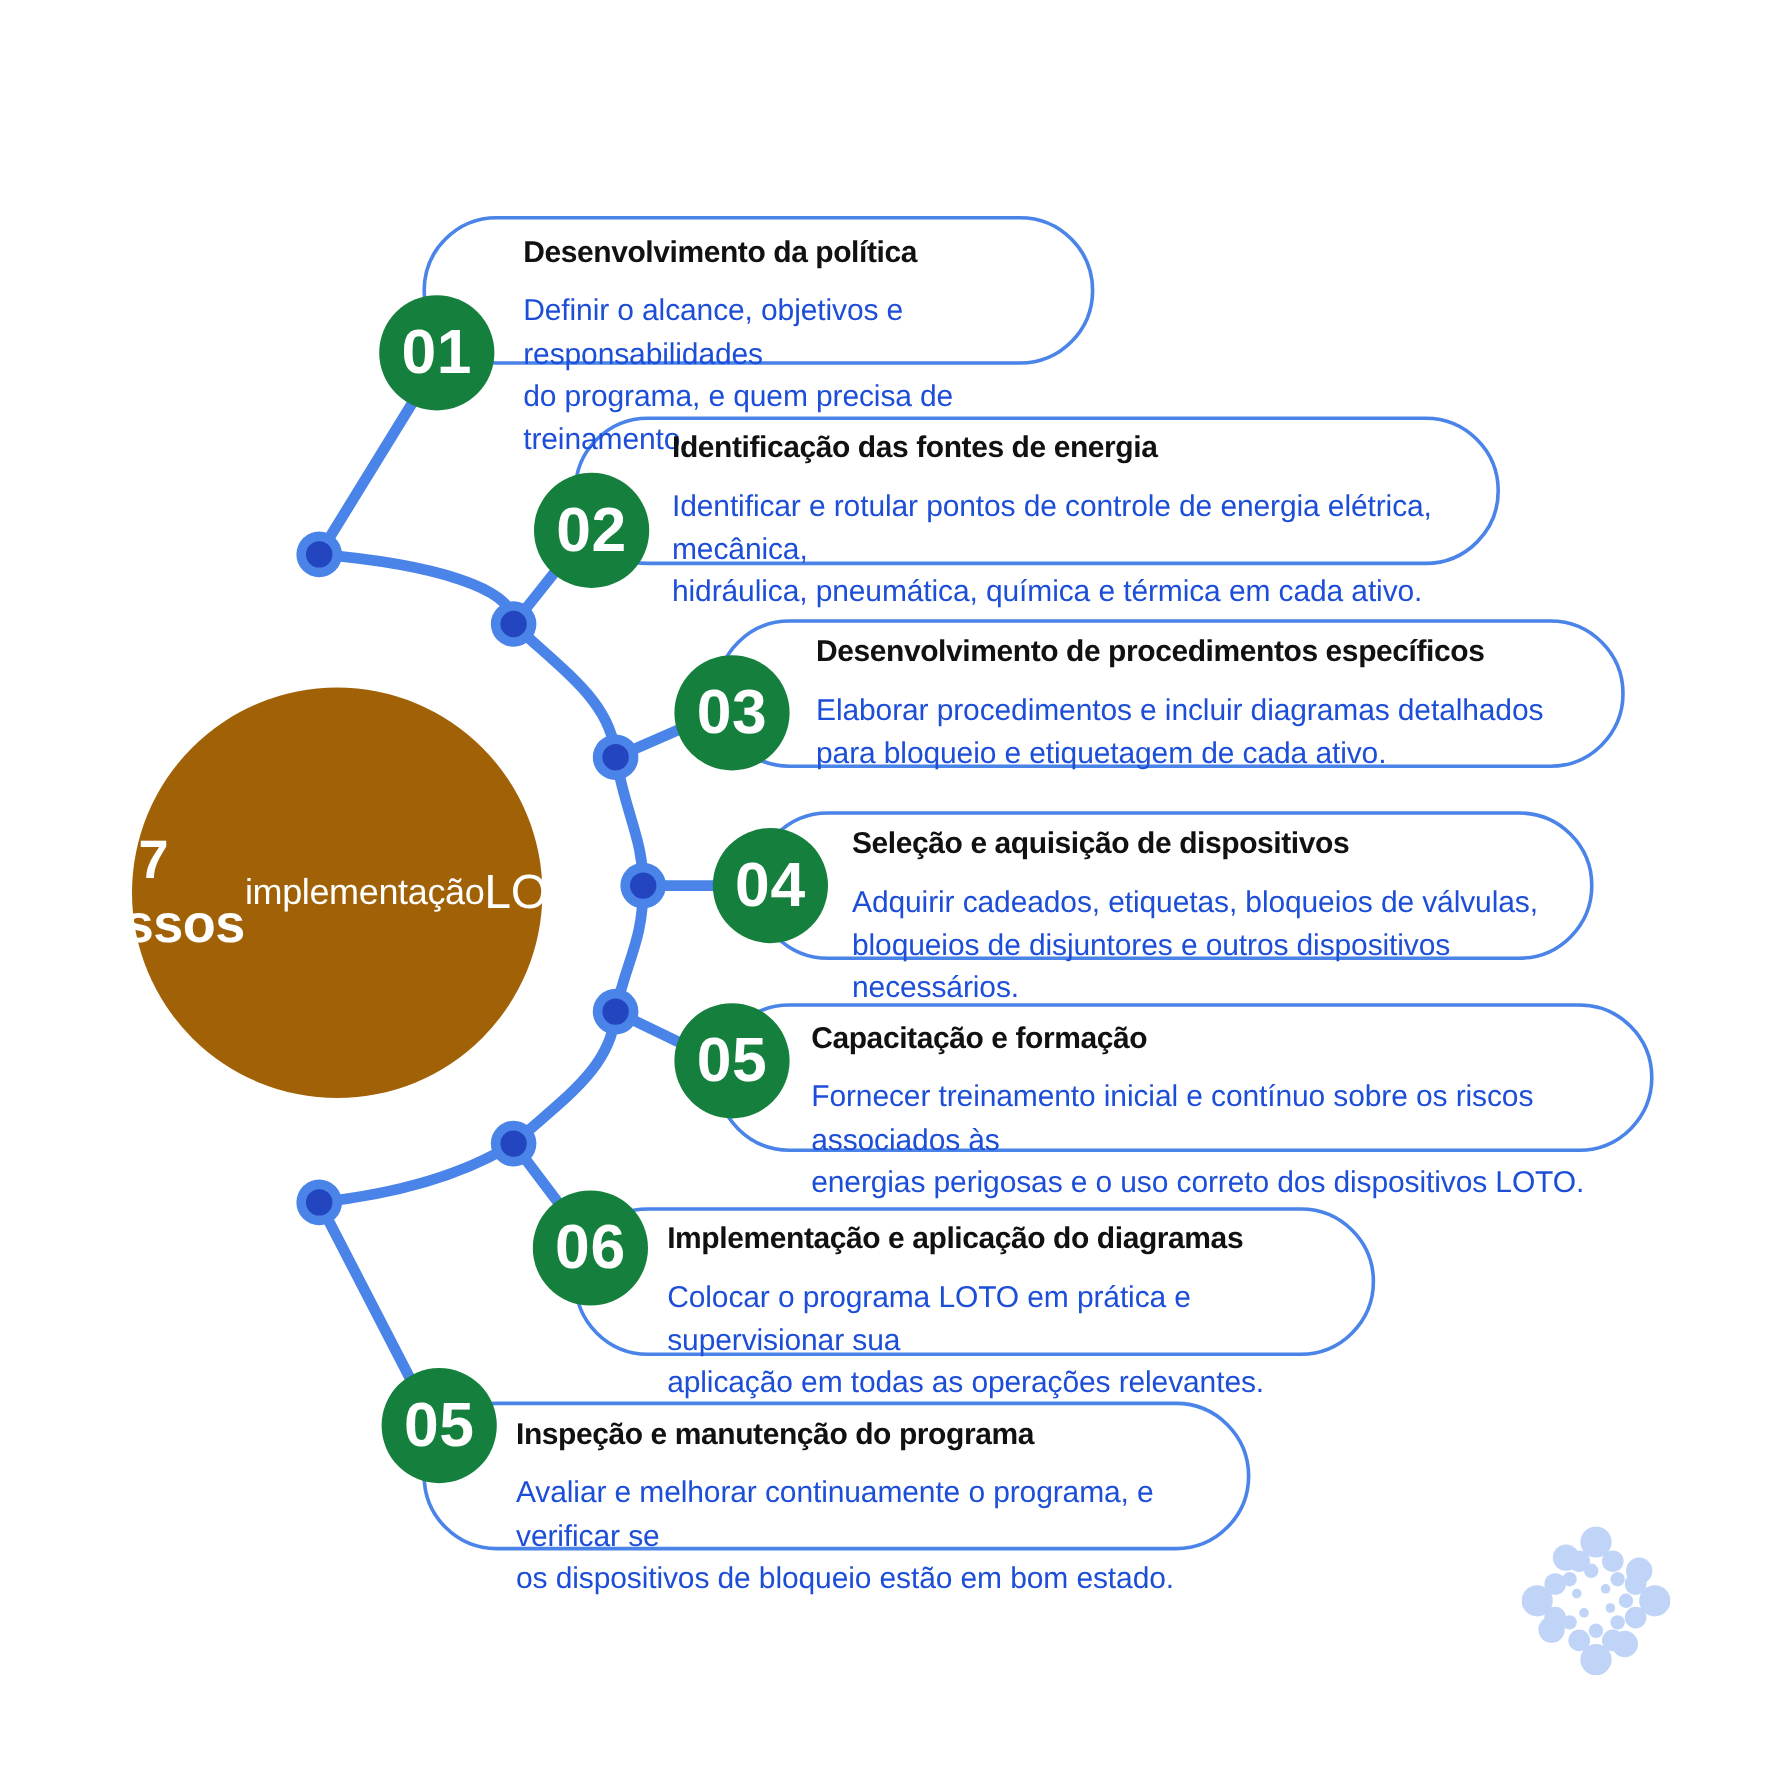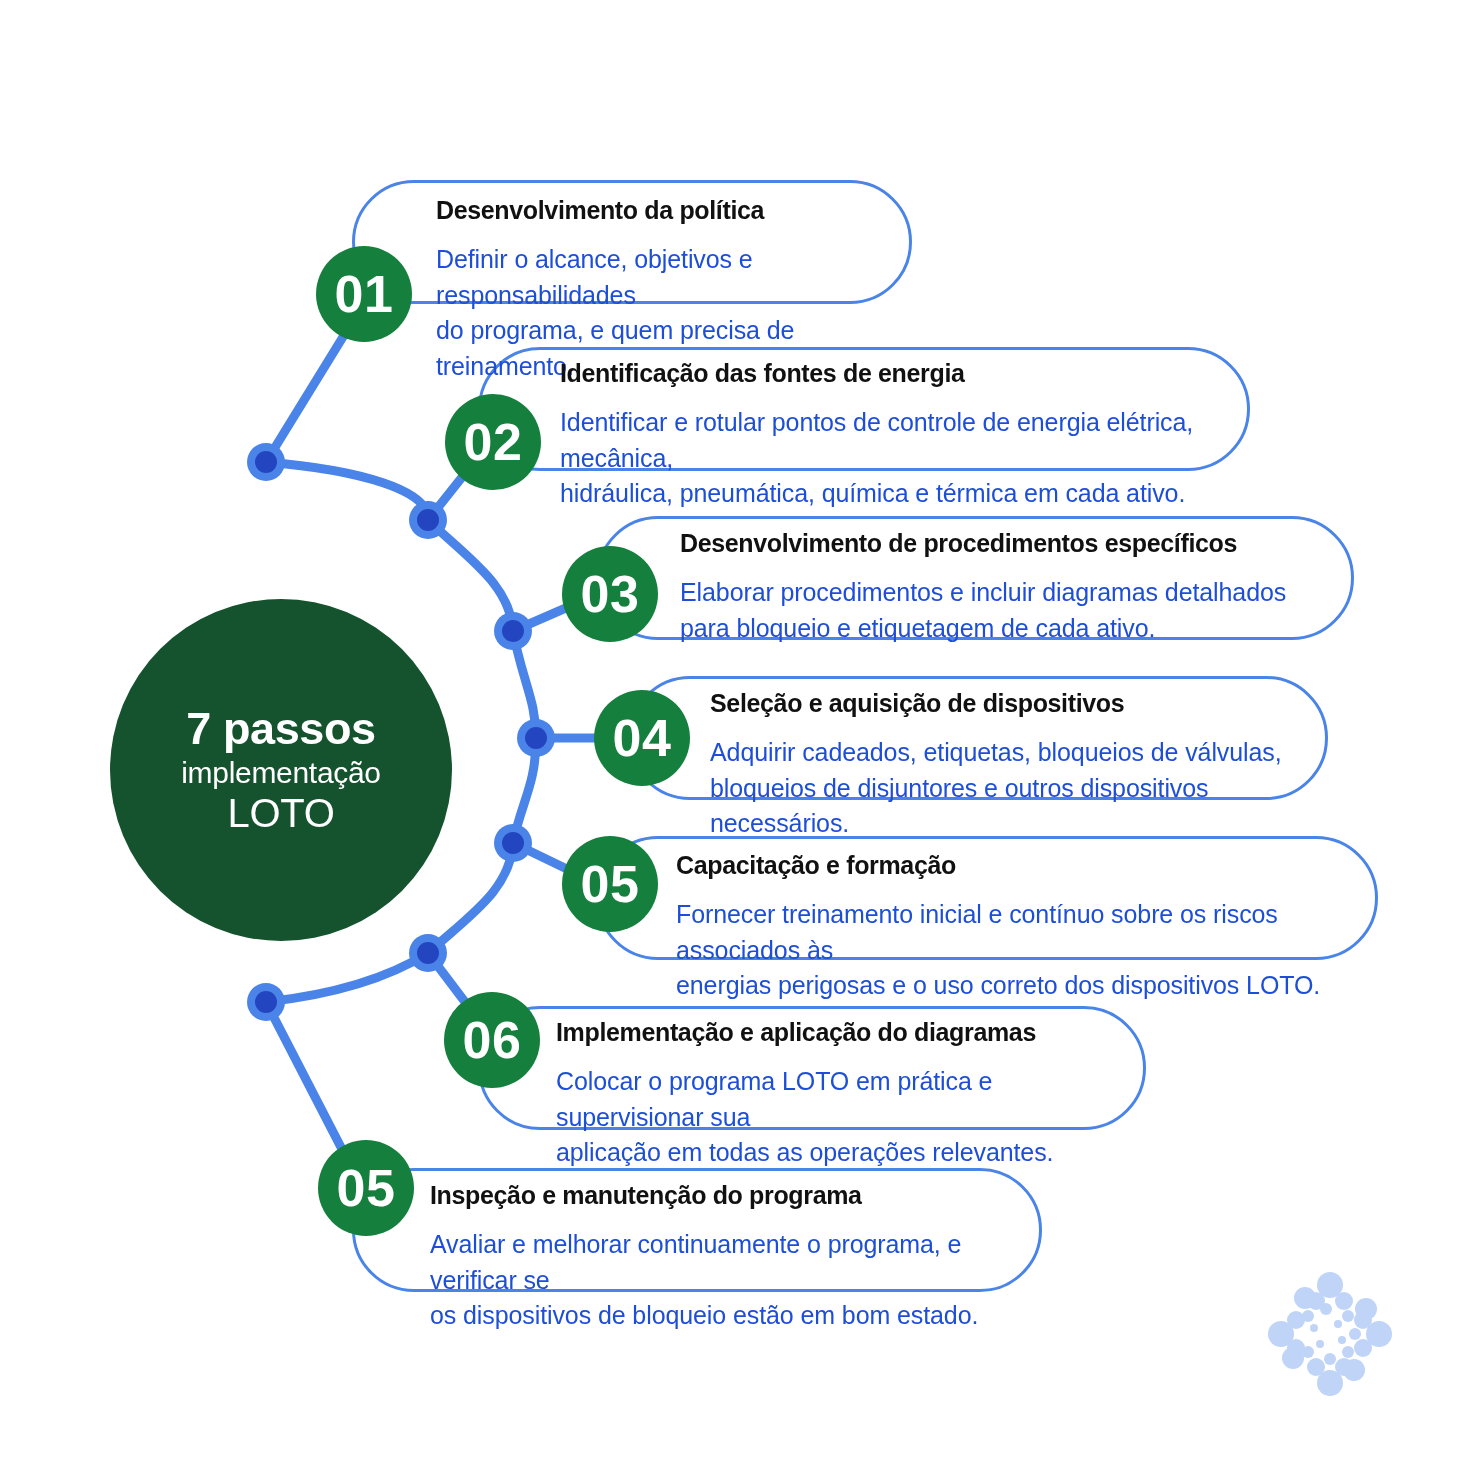--- a/index.html
+++ b/index.html
@@ -28,28 +28,27 @@
     width: 1481px;
     height: 1481px;
     z-index: 1;
     pointer-events: none;
   }
 
   
   .hub {
     position: absolute;
     left: 110px;
-    top: 599px;
+    top: 573px;
     width: 342px;
     height: 342px;
     border-radius: 50%;
-    background: #14532d;
+    background: #a16207;
     z-index: 2;
     display: flex;
-    flex-direction: column;
     align-items: center;
     justify-content: center;
     text-align: center;
     color: #ffffff;
     line-height: 1.17;
   }
   .hub-l1 {
     font-size: 45px;
     font-weight: 700;
     letter-spacing: -0.4px;

